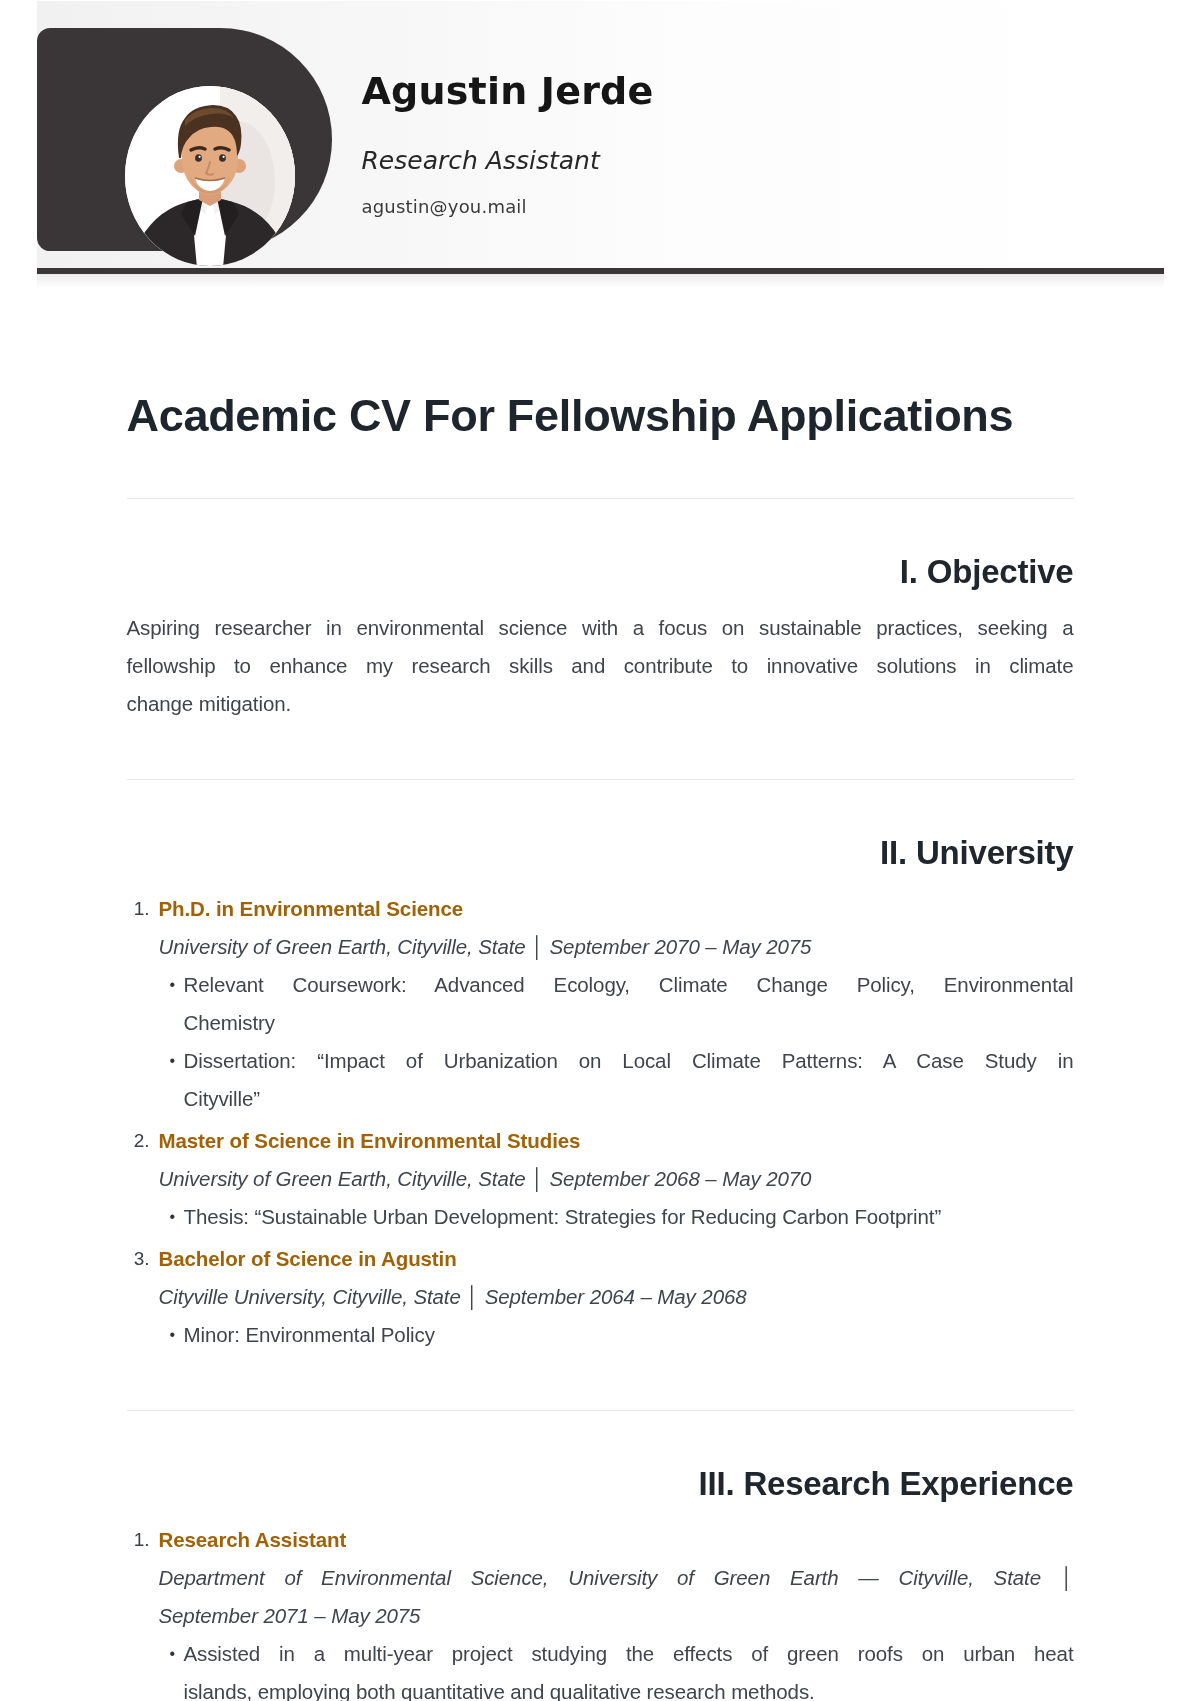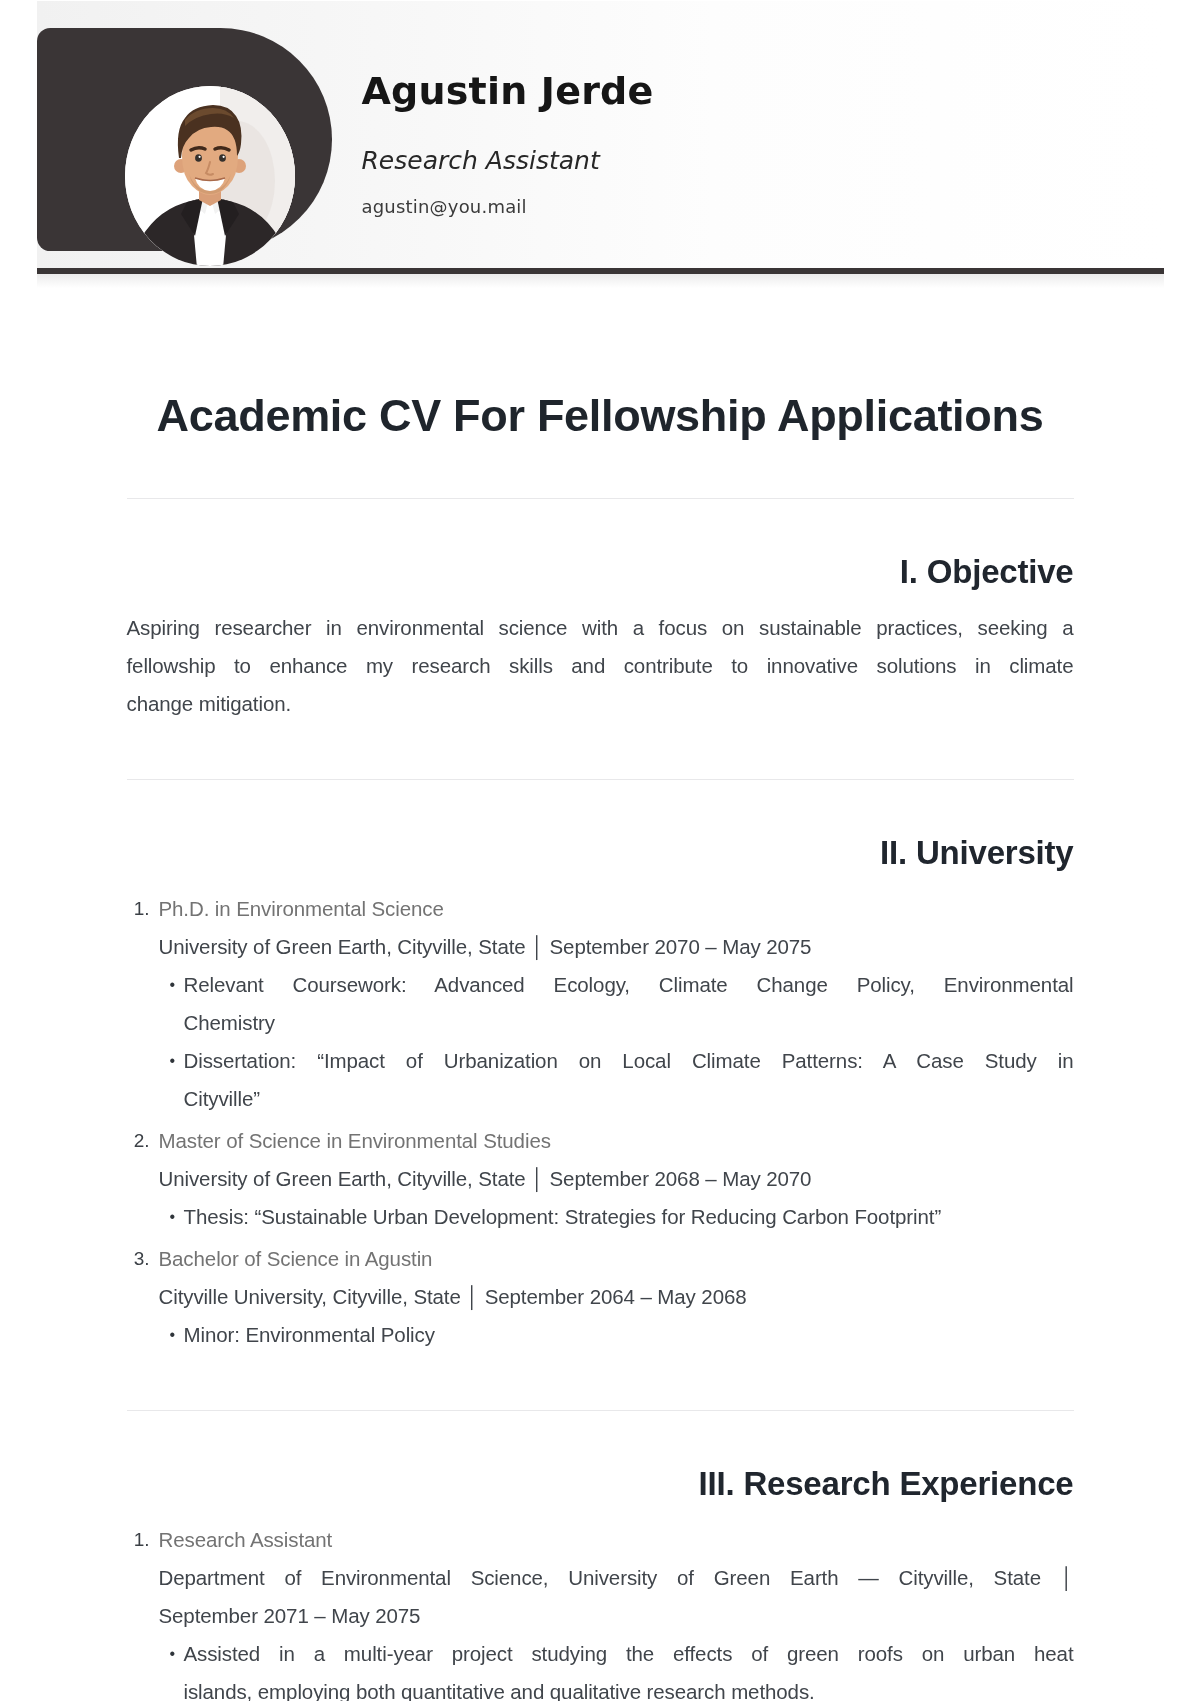--- a/index.html
+++ b/index.html
@@ -56,42 +56,42 @@
   .drag-handle{
     position:absolute;left:1172px;top:260px;width:21px;height:20px;
     background:#9d9d9d;border-radius:5px;border:1px solid #8f8f8f;
     display:flex;align-items:center;justify-content:center;
     color:#ffffff;font-family:"Liberation Sans",sans-serif;
     font-weight:700;font-size:12px;line-height:12px;cursor:pointer;z-index:3;
   }
   
   .content{padding:0 90px;}
   .doc-title{
-    margin-top:122px;text-align:center;
+    margin-top:122px;text-align:left;
     font-size:45px;line-height:52px;font-weight:800;
     color:#1f252c;letter-spacing:-.3px;
   }
   .divider{border:none;border-top:1px solid var(--divider);margin-top:56px;}
   .section-heading{
     margin-top:52px;font-size:33px;line-height:42px;font-weight:700;
     color:var(--heading);letter-spacing:-.2px;text-align:right;
   }
   .para{margin-top:16px;font-size:20.5px;letter-spacing:-.1px;}
   .tline{line-height:38px;text-align:justify;}
   .tline.stretch{text-align-last:justify;}
   ol.items{margin-top:16px;list-style:none;font-size:20.5px;letter-spacing:-.1px;}
   ol.items li.item{display:grid;grid-template-columns:23px 1fr;column-gap:9px;}
   ol.items li.item + li.item{margin-top:4px;}
   .item-number{
     text-align:right;line-height:38px;font-size:19px;color:#3b4046;
   }
   .item-title{
-    font-weight:400;color:#737373;line-height:38px;
-  }
-  .item-subtitle{color:var(--body);}
+    font-weight:700;color:#a16207;line-height:38px;
+  }
+  .item-subtitle{color:var(--body);font-style:italic;}
   ul.bullets{list-style:none;margin-left:11px;}
   ul.bullets li{display:flex;align-items:flex-start;}
   .bullet-dot{
     flex:0 0 auto;width:14px;line-height:38px;font-size:16px;color:#2f343a;
   }
   .bullet-text{flex:1 1 auto;}
 </style>
 </head>
 <body>
 

